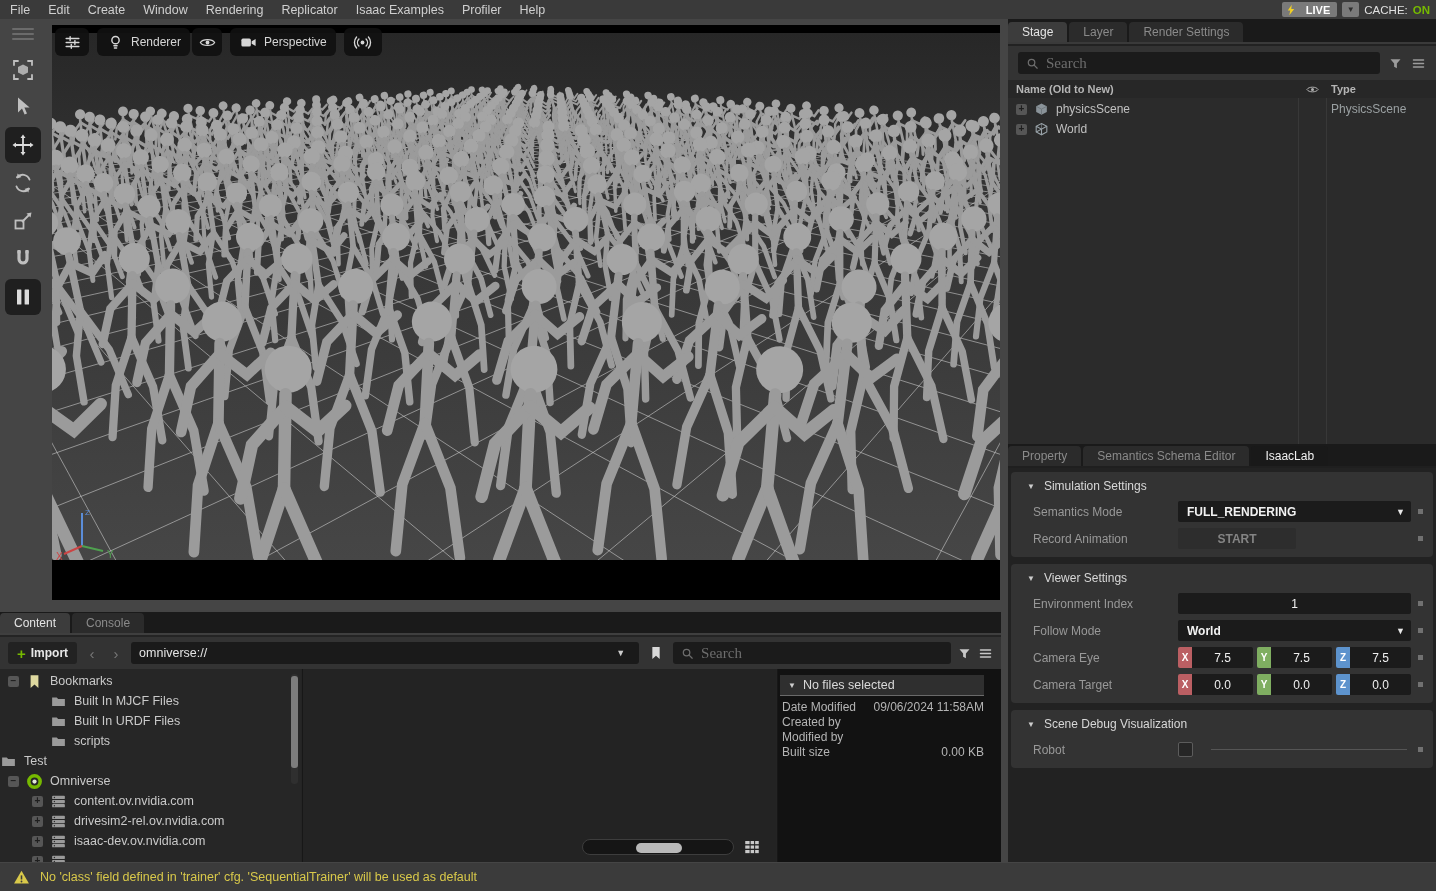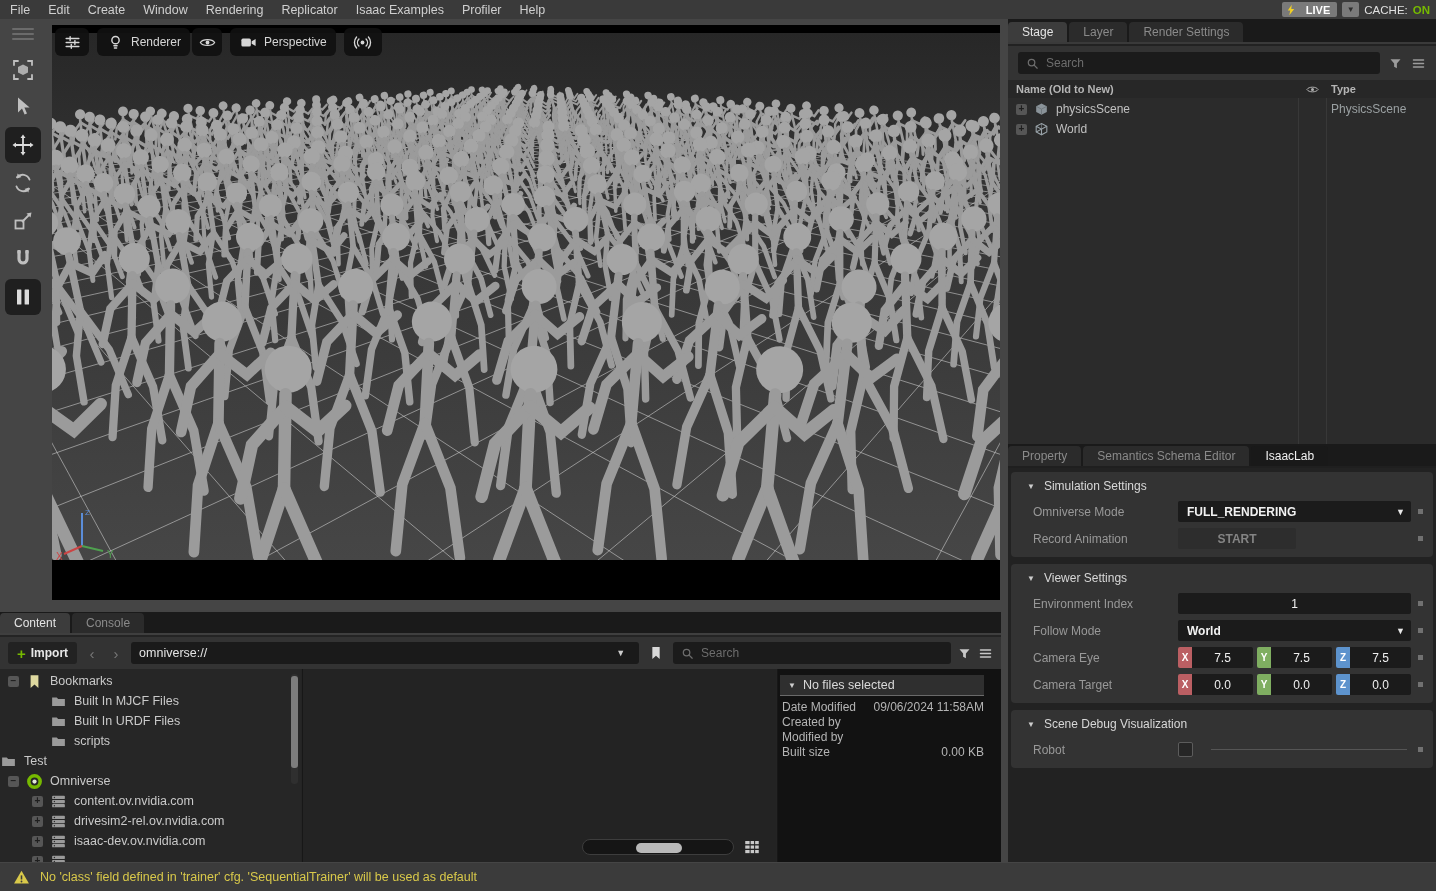--- a/index.html
+++ b/index.html
@@ -31,21 +31,21 @@
   .vp-btn svg { width:19px; height:19px; }
 
   
   #right-panel { left:1008px; top:19px; width:428px; height:843px; background:#222; }
   .tabstrip { position:absolute; left:0; width:428px; display:flex; align-items:flex-end; background:#1a1a1a; }
   #stage-tabs { top:0; height:25px; border-bottom:2px solid #3a3a3a; }
   .tab { height:20px; display:flex; align-items:center; padding:0 14px; border-radius:4px 4px 0 0; background:#2b2b2b; color:#8a8a8a; margin-right:2px; font-size:12px; }
   .tab.active { background:#3c3c3c; color:#e4e4e4; }
   #stage-search-row { top:27px; left:0; width:428px; height:34px; background:#333; display:flex; align-items:center; padding:0 10px; gap:8px; position:absolute; }
   .search-box { flex:1; height:22px; background:#1b1b1b; border-radius:3px; display:flex; align-items:center; padding:0 7px; gap:6px; }
-  .search-box input { flex:1; background:transparent; border:none; outline:none; color:#ddd; font-size:12px; font-family:Liberation Sans, sans-serif; }
+  .search-box input { flex:1; background:transparent; border:none; outline:none; color:#ddd; font-size:15px; font-family:Liberation Serif, serif; }
   .search-box input::placeholder { color:#6d6d6d; }
   .mini-icon { width:15px; height:15px; color:#9c9c9c; }
   #stage-tree { position:absolute; top:61px; left:0; width:428px; height:364px; background:#2b2b2b; }
   #stage-colhead { position:absolute; top:0; left:0; width:428px; height:18px; background:#272727; display:grid; grid-template-columns:290px 28px 1fr; align-items:center; font-size:11px; font-weight:bold; color:#b5b5b5; }
   .colline { position:absolute; top:0; width:1px; height:364px; background:#383838; }
   .stage-row { position:absolute; left:0; width:428px; height:20px; display:grid; grid-template-columns:290px 28px 1fr; align-items:center; color:#c0c0c0; }
   .stage-name { display:flex; align-items:center; gap:6px; padding-left:8px; }
   .expander { width:11px; height:11px; background:#565656; border-radius:2px; color:#1e1e1e; font-size:10px; font-weight:bold; line-height:10px; text-align:center; flex:none; }
   .tree-cube { width:17px; height:17px; flex:none; }
   .stage-type { color:#9aa0a2; padding-left:5px; font-size:12px; }
@@ -936,21 +936,21 @@
     <div class="tab dark-active">IsaacLab</div>
   </div>
 
   <div id="prop-body">
     <div class="section">
       <div class="section-head">
         <span class="tri">▼</span>
         <span>Simulation Settings</span>
       </div>
       <div class="prow">
-        <span class="plabel">Omniverse Mode</span>
+        <span class="plabel">Semantics Mode</span>
         <div class="dropdown">
           <span>FULL_RENDERING</span>
           <span class="caret">▼</span>
         </div>
         <span class="pdot"></span>
       </div>
       <div class="prow">
         <span class="plabel">Record Animation</span>
         <div style="display:flex">
             <div class="start-button">START</div>

